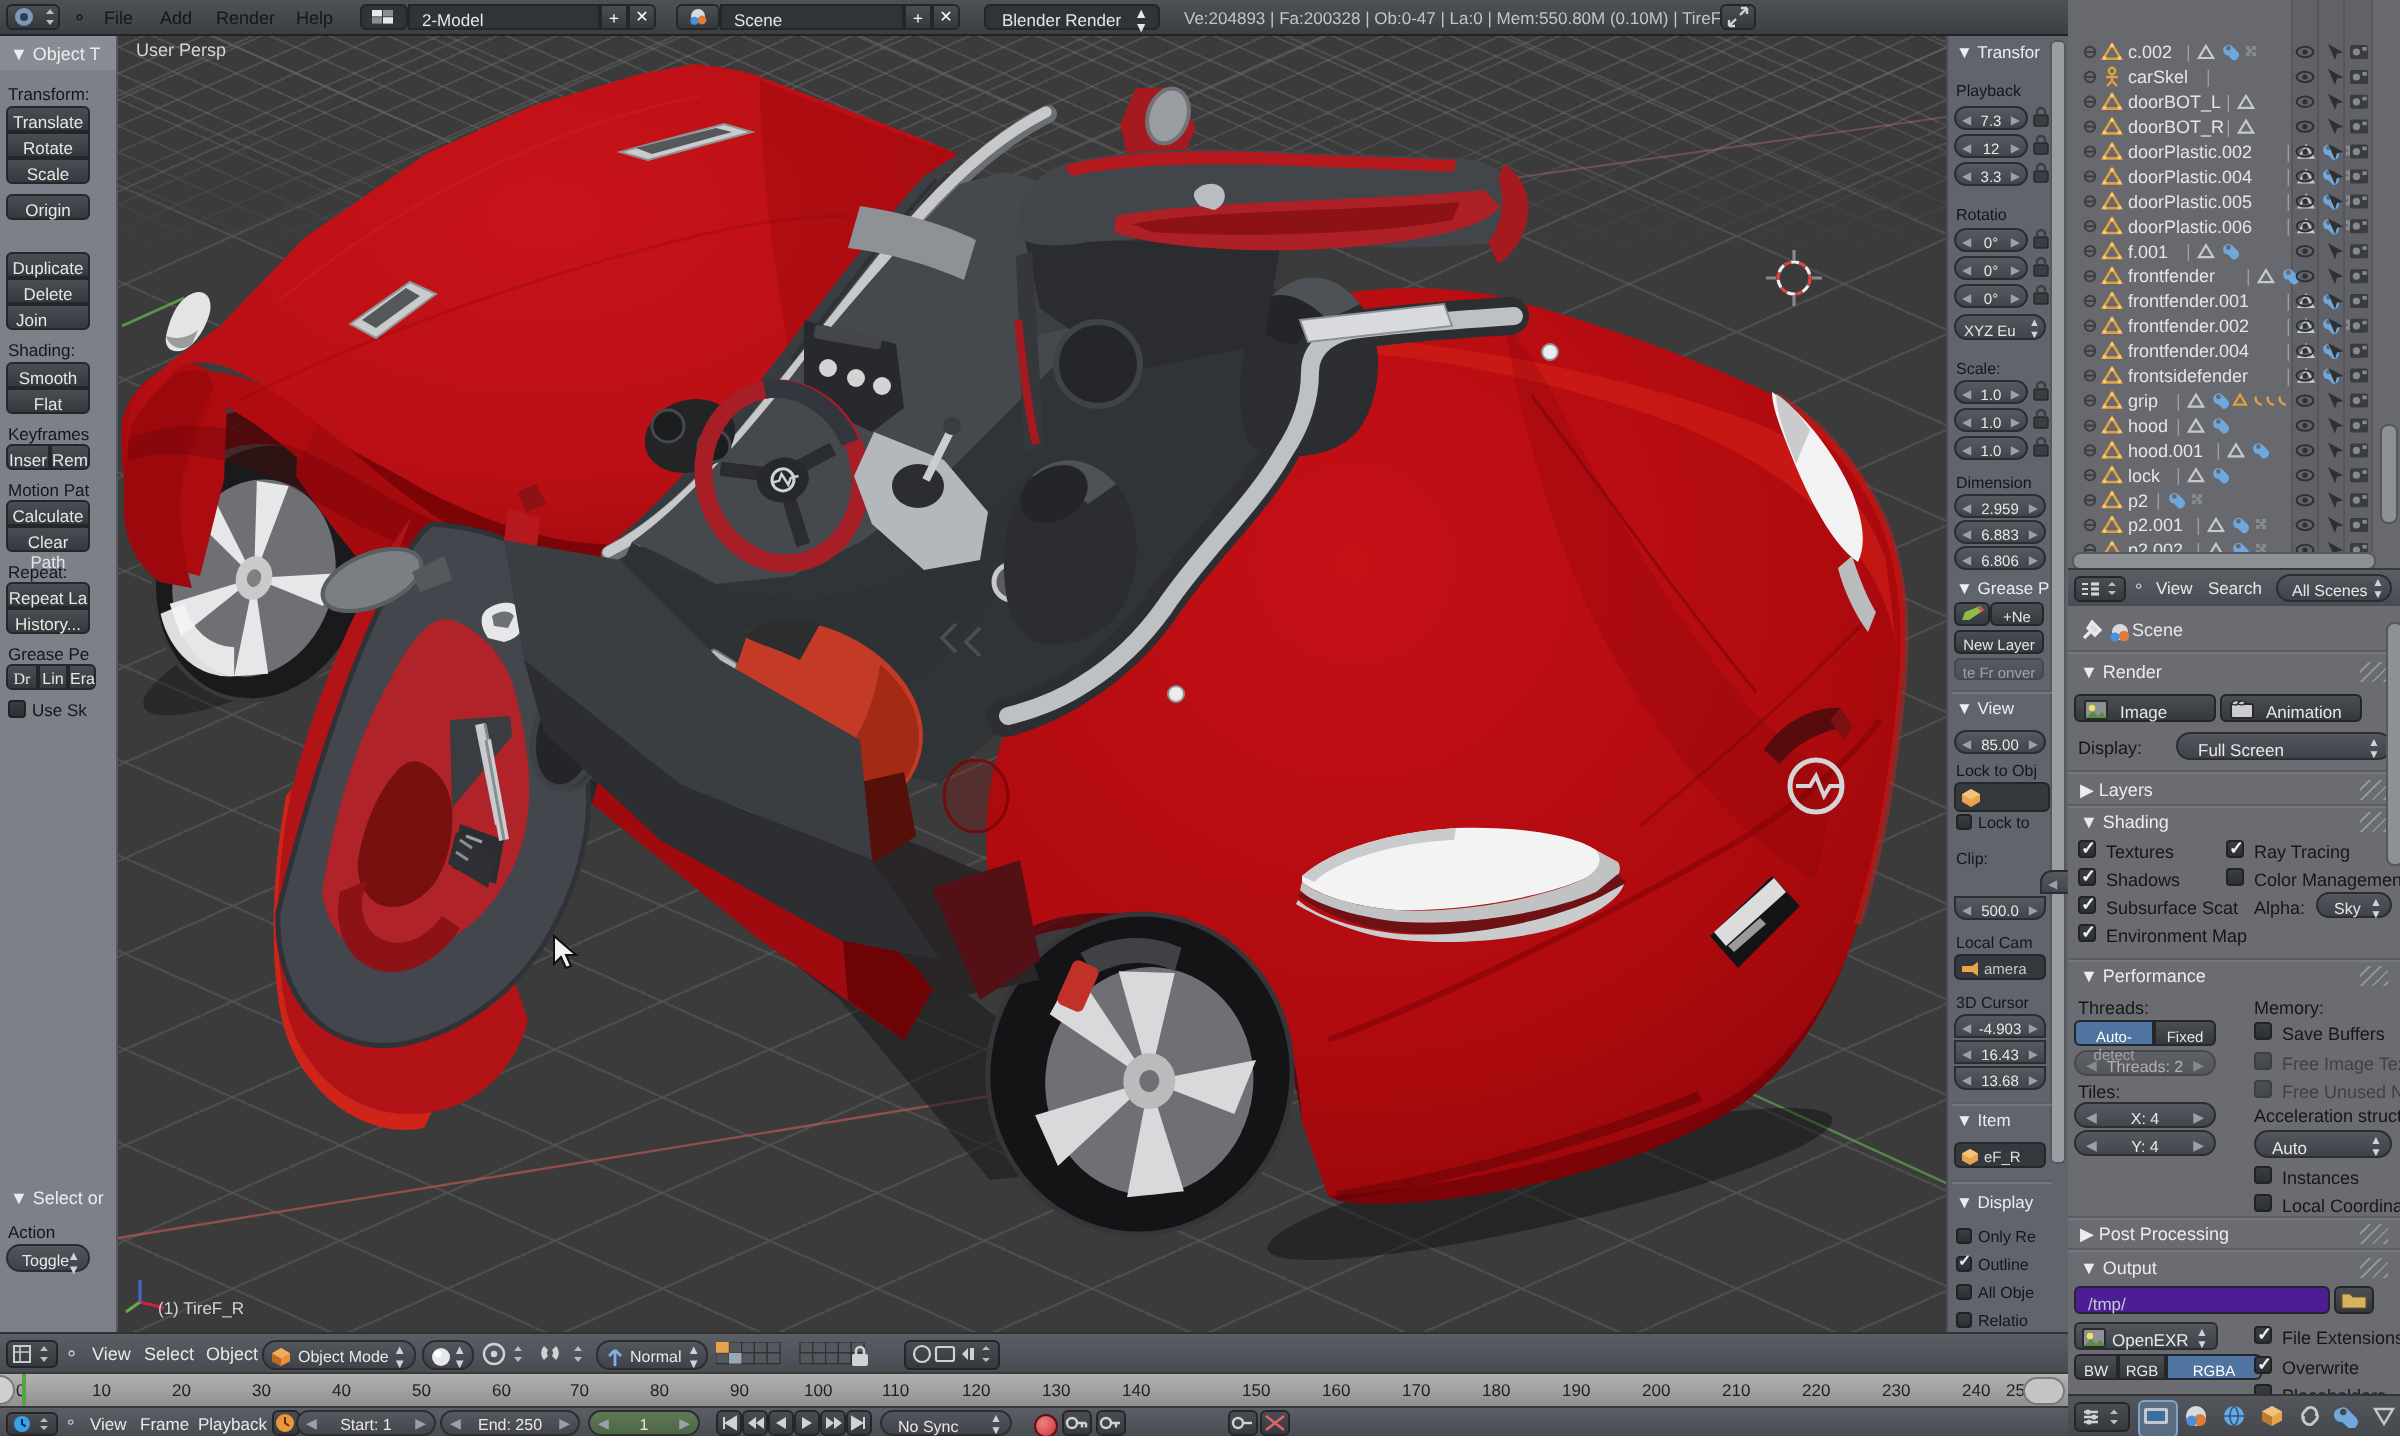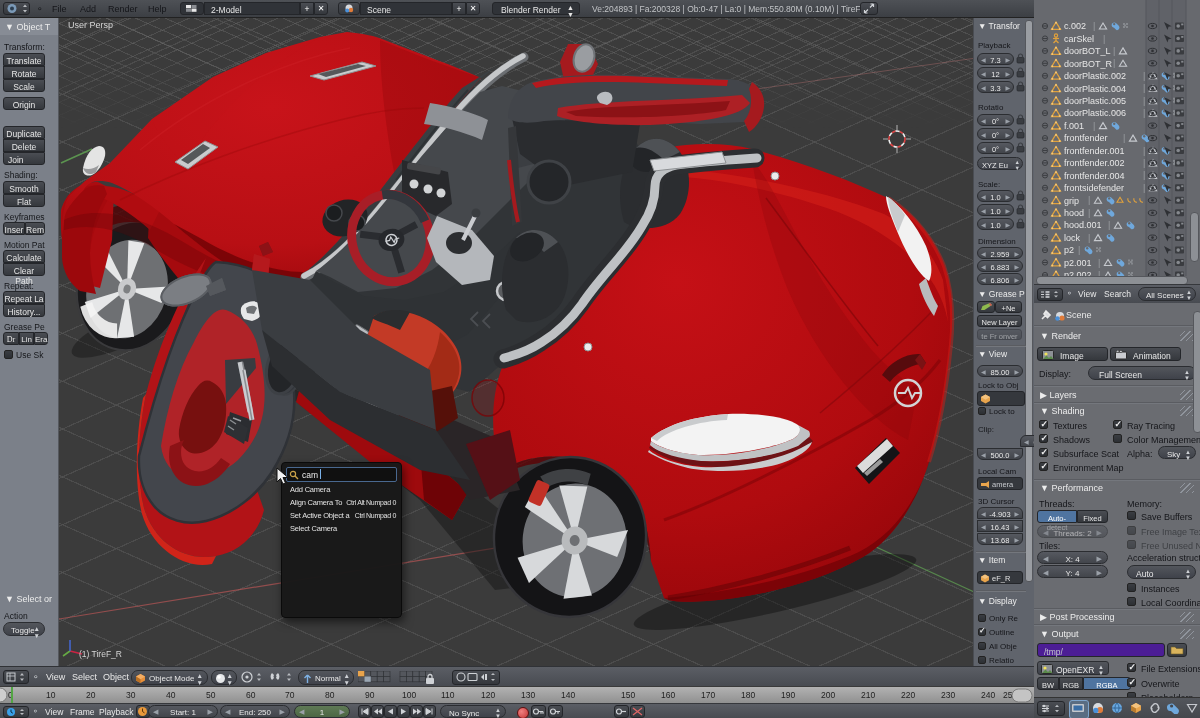--- a/index.html
+++ b/index.html
@@ -467,36 +467,20 @@
 <div class="cb" style="left:4px;top:610px;width:8px;height:8px;"></div>
       <div class="ck" style="left:5px;top:608px;font-size:8px;">✓</div>
       <div class="lbl" style="left:15px;top:610px;font-size:8px;">Outline</div>
 <div class="cb" style="left:4px;top:624px;width:8px;height:8px;"></div>
       <div class="lbl" style="left:15px;top:624px;font-size:8px;">All Obje</div>
 <div class="cb" style="left:4px;top:638px;width:8px;height:8px;"></div>
       <div class="lbl" style="left:15px;top:638px;font-size:8px;">Relatio</div>
 
 </div>
 
-<div class="abs" id="popup" style="left:281px;top:462px;width:119px;height:154px;background:rgba(24,24,24,.97);border:1px solid #0a0a0a;border-radius:4px;box-shadow:2px 4px 10px rgba(0,0,0,.55);">
-  <div class="abs" style="left:4px;top:4px;width:109px;height:13px;background:#101010;border:1px solid #49688f;border-radius:2px;">
-    <svg class="abs" style="left:2px;top:1.5px;" width="11" height="10">
-          <circle cx="4" cy="4" r="2.6" fill="none" stroke="#c9a24a" stroke-width="1.2"></circle>
-          <line x1="6" y1="6" x2="9" y2="9" stroke="#c9a24a" stroke-width="1.4"></line>
-        </svg>
-    <span style="position:absolute;left:15px;top:1.5px;color:#e8e8e8;font-size:8.5px;">cam</span>
-    <span style="position:absolute;left:33px;top:1px;width:1px;height:10px;background:#7ab1e8;"></span>
-  </div>
-  <div class="abs" style="left:8px;top:22px;color:#e2e2e2;font-size:7.5px;letter-spacing:-0.2px;white-space:nowrap;">Add Camera</div>
-  <div class="abs" style="left:8px;top:35px;color:#e2e2e2;font-size:7.5px;letter-spacing:-0.2px;white-space:nowrap;">Align Camera To</div>
-  <div class="abs" style="right:5px;top:35.5px;color:#e2e2e2;font-size:7px;letter-spacing:-0.3px;white-space:nowrap;">Ctrl Alt Numpad 0</div>
-  <div class="abs" style="left:8px;top:48px;color:#e2e2e2;font-size:7.5px;letter-spacing:-0.2px;white-space:nowrap;">Set Active Object a</div>
-  <div class="abs" style="right:5px;top:48.5px;color:#e2e2e2;font-size:7px;letter-spacing:-0.3px;white-space:nowrap;">Ctrl Numpad 0</div>
-  <div class="abs" style="left:8px;top:61px;color:#e2e2e2;font-size:7.5px;letter-spacing:-0.2px;white-space:nowrap;">Select Camera</div>
-</div>
 
 <div class="abs" id="outliner" style="left:1034px;top:0;width:166px;height:303px;background:#67696e;overflow:hidden;">
 <svg class="abs" style="left:0;top:0;" width="166" height="303" viewBox="0 0 166 303">
 <rect x="112" y="0" width="40" height="276" fill="#606268"></rect>
 <line x1="112" y1="0" x2="112" y2="276" stroke="#55575c" stroke-width="1"></line>
 <line x1="125" y1="0" x2="125" y2="276" stroke="#55575c" stroke-width="1"></line>
 <line x1="138" y1="0" x2="138" y2="276" stroke="#55575c" stroke-width="1"></line>
 <line x1="152" y1="0" x2="152" y2="276" stroke="#55575c" stroke-width="1"></line>
 <g font-family="Liberation Sans, sans-serif" font-size="9" fill="#e6e6e6">
 <circle cx="11" cy="26.0" r="2.6" fill="none" stroke="#3c3e42" stroke-width="1"></circle>

